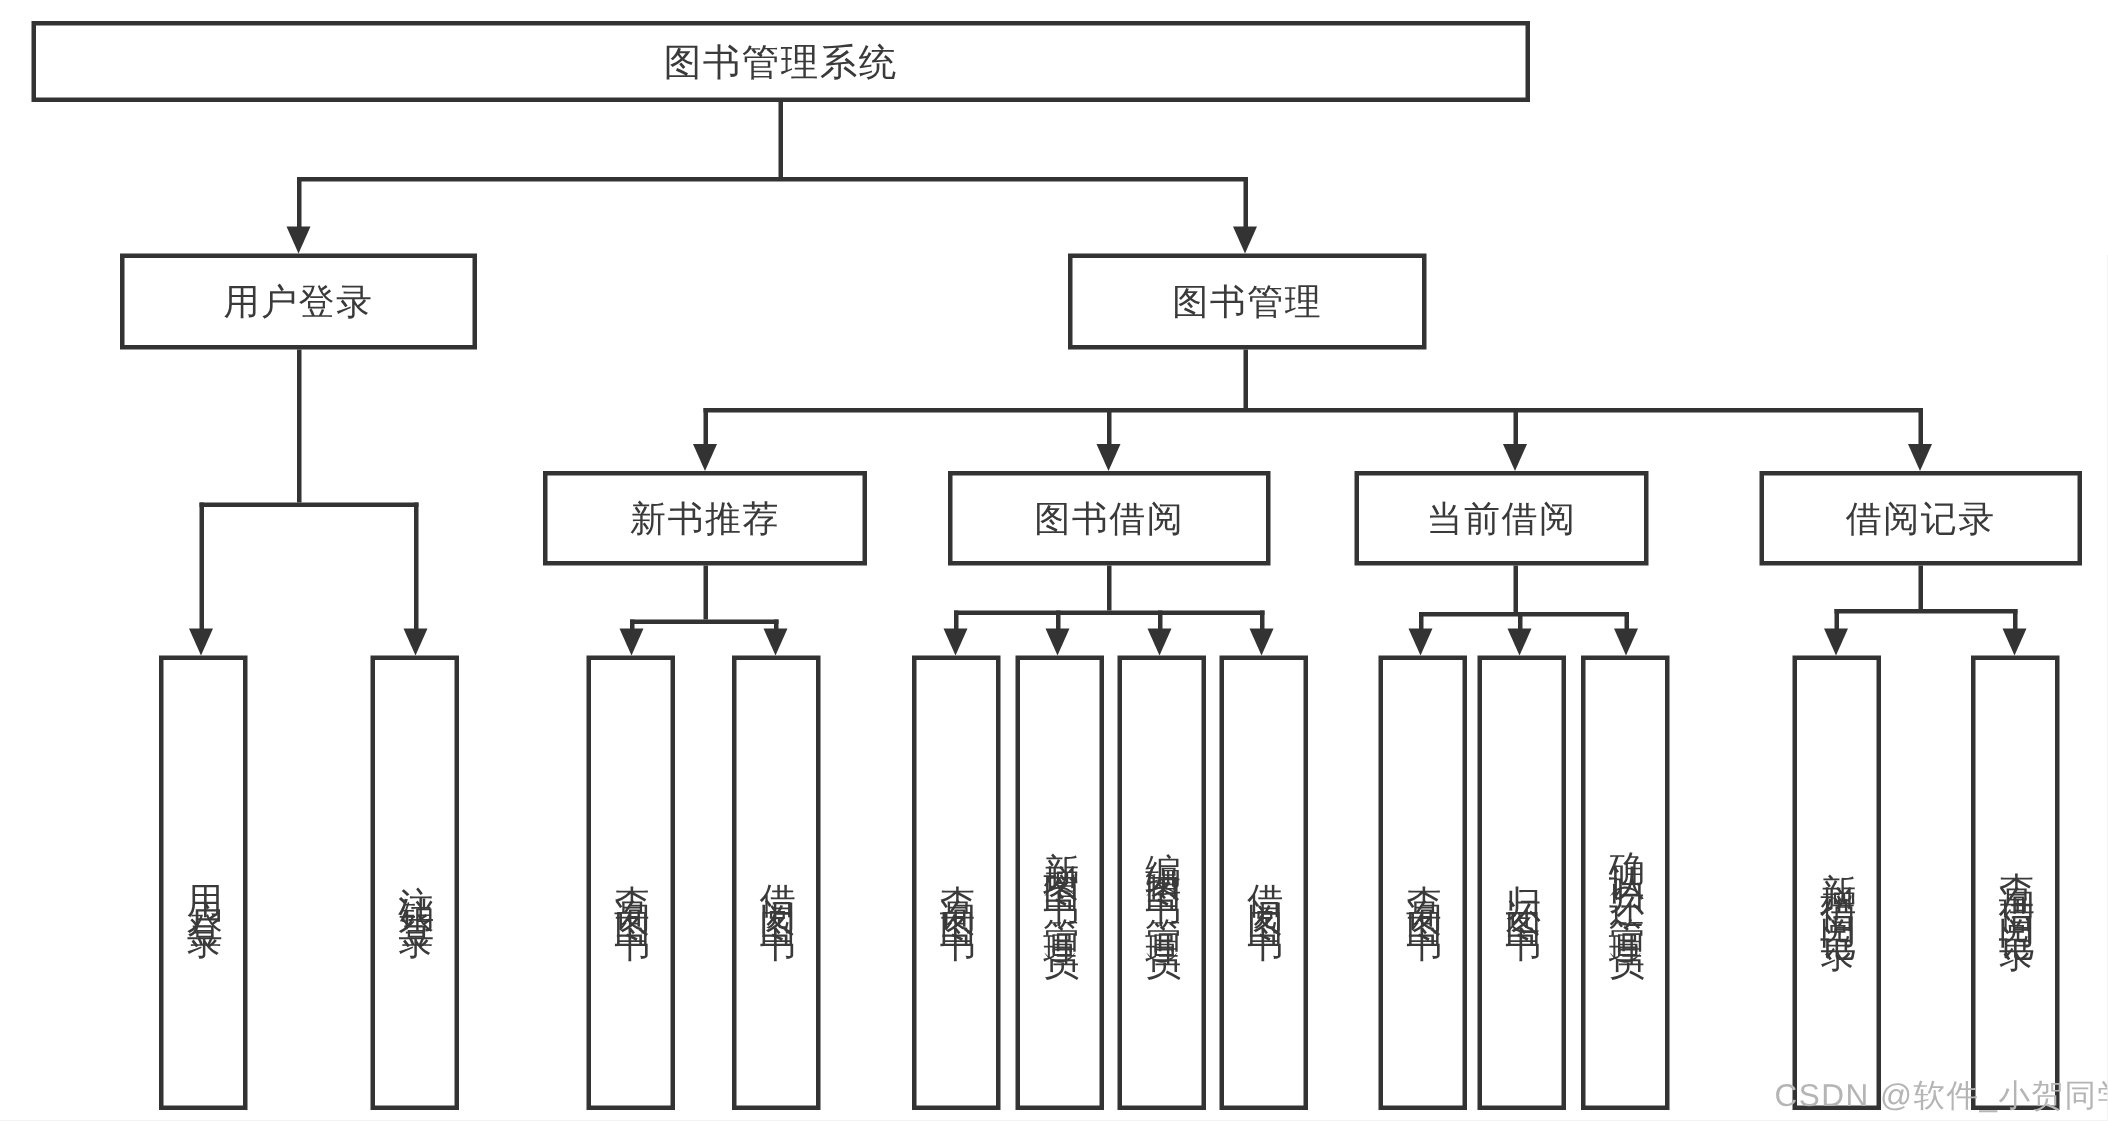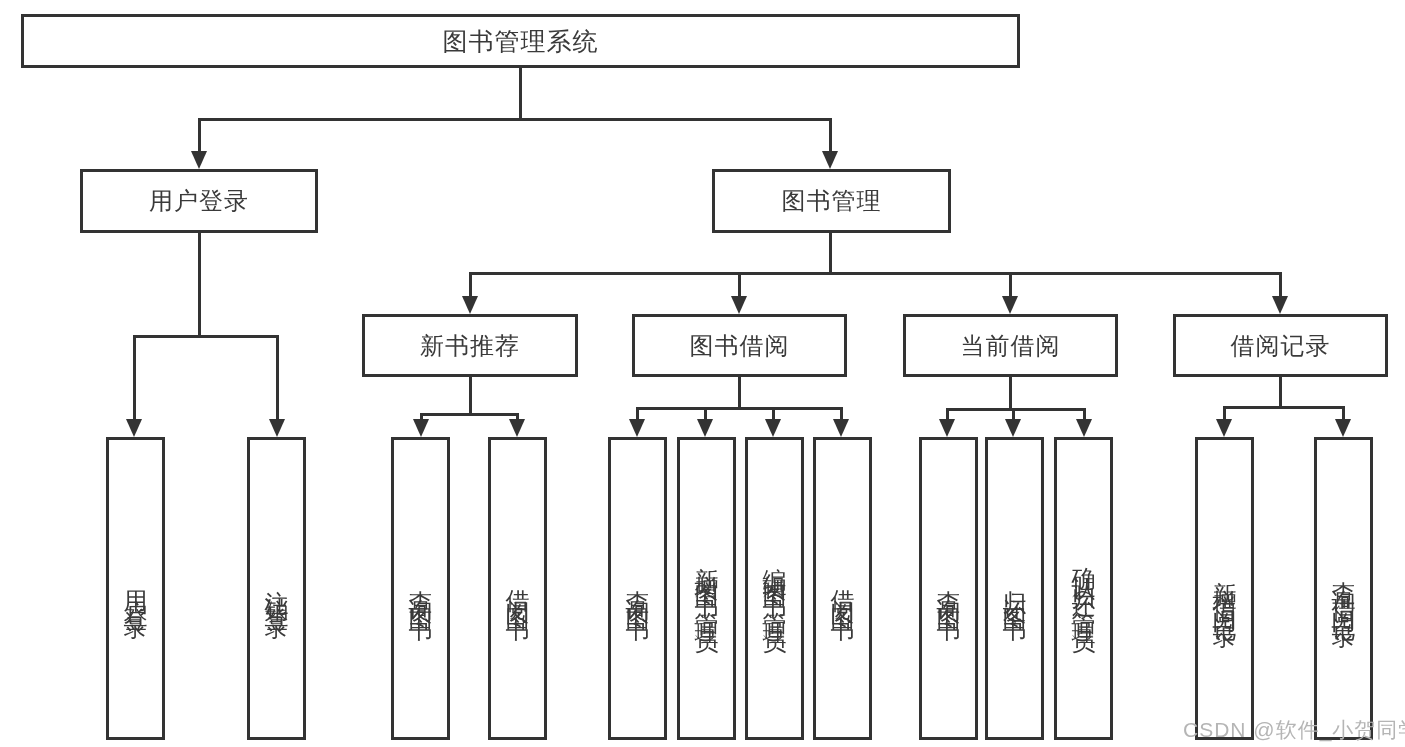--- a/index.html
+++ b/index.html
@@ -54,21 +54,21 @@
     z-index:6;
     white-space:nowrap;
     letter-spacing:1px;
   }
   
   #n-root        {left:21px;  top:14px;  width:999px; height:54px;}
   #n-user-login  {left:80px;  top:169px; width:238px; height:64px;}
   #n-book-mgmt   {left:712px; top:169px; width:239px; height:64px;}
   #n-new-book    {left:362px; top:314px; width:216px; height:63px;}
   #n-book-borrow {left:632px; top:314px; width:215px; height:63px;}
-  #n-cur-borrow  {left:903px; top:314px; width:215px; height:63px;}
+  #n-cur-borrow  {left:903px; top:314px; width:196px; height:63px;}
   #n-records     {left:1173px;top:314px; width:215px; height:63px;}
   .leaf{top:437px;width:59px;height:303px;}
   #l-u1{left:106px;} #l-u2{left:247px;}
   #l-n1{left:391px;} #l-n2{left:488px;}
   #l-b1{left:608px;} #l-b2{left:677px;} #l-b3{left:745px;} #l-b4{left:813px;}
   #l-c1{left:919px;} #l-c2{left:985px;} #l-c3{left:1054px;}
   #l-r1{left:1195px;} #l-r2{left:1314px;}
 </style>
 </head>
 <body>

